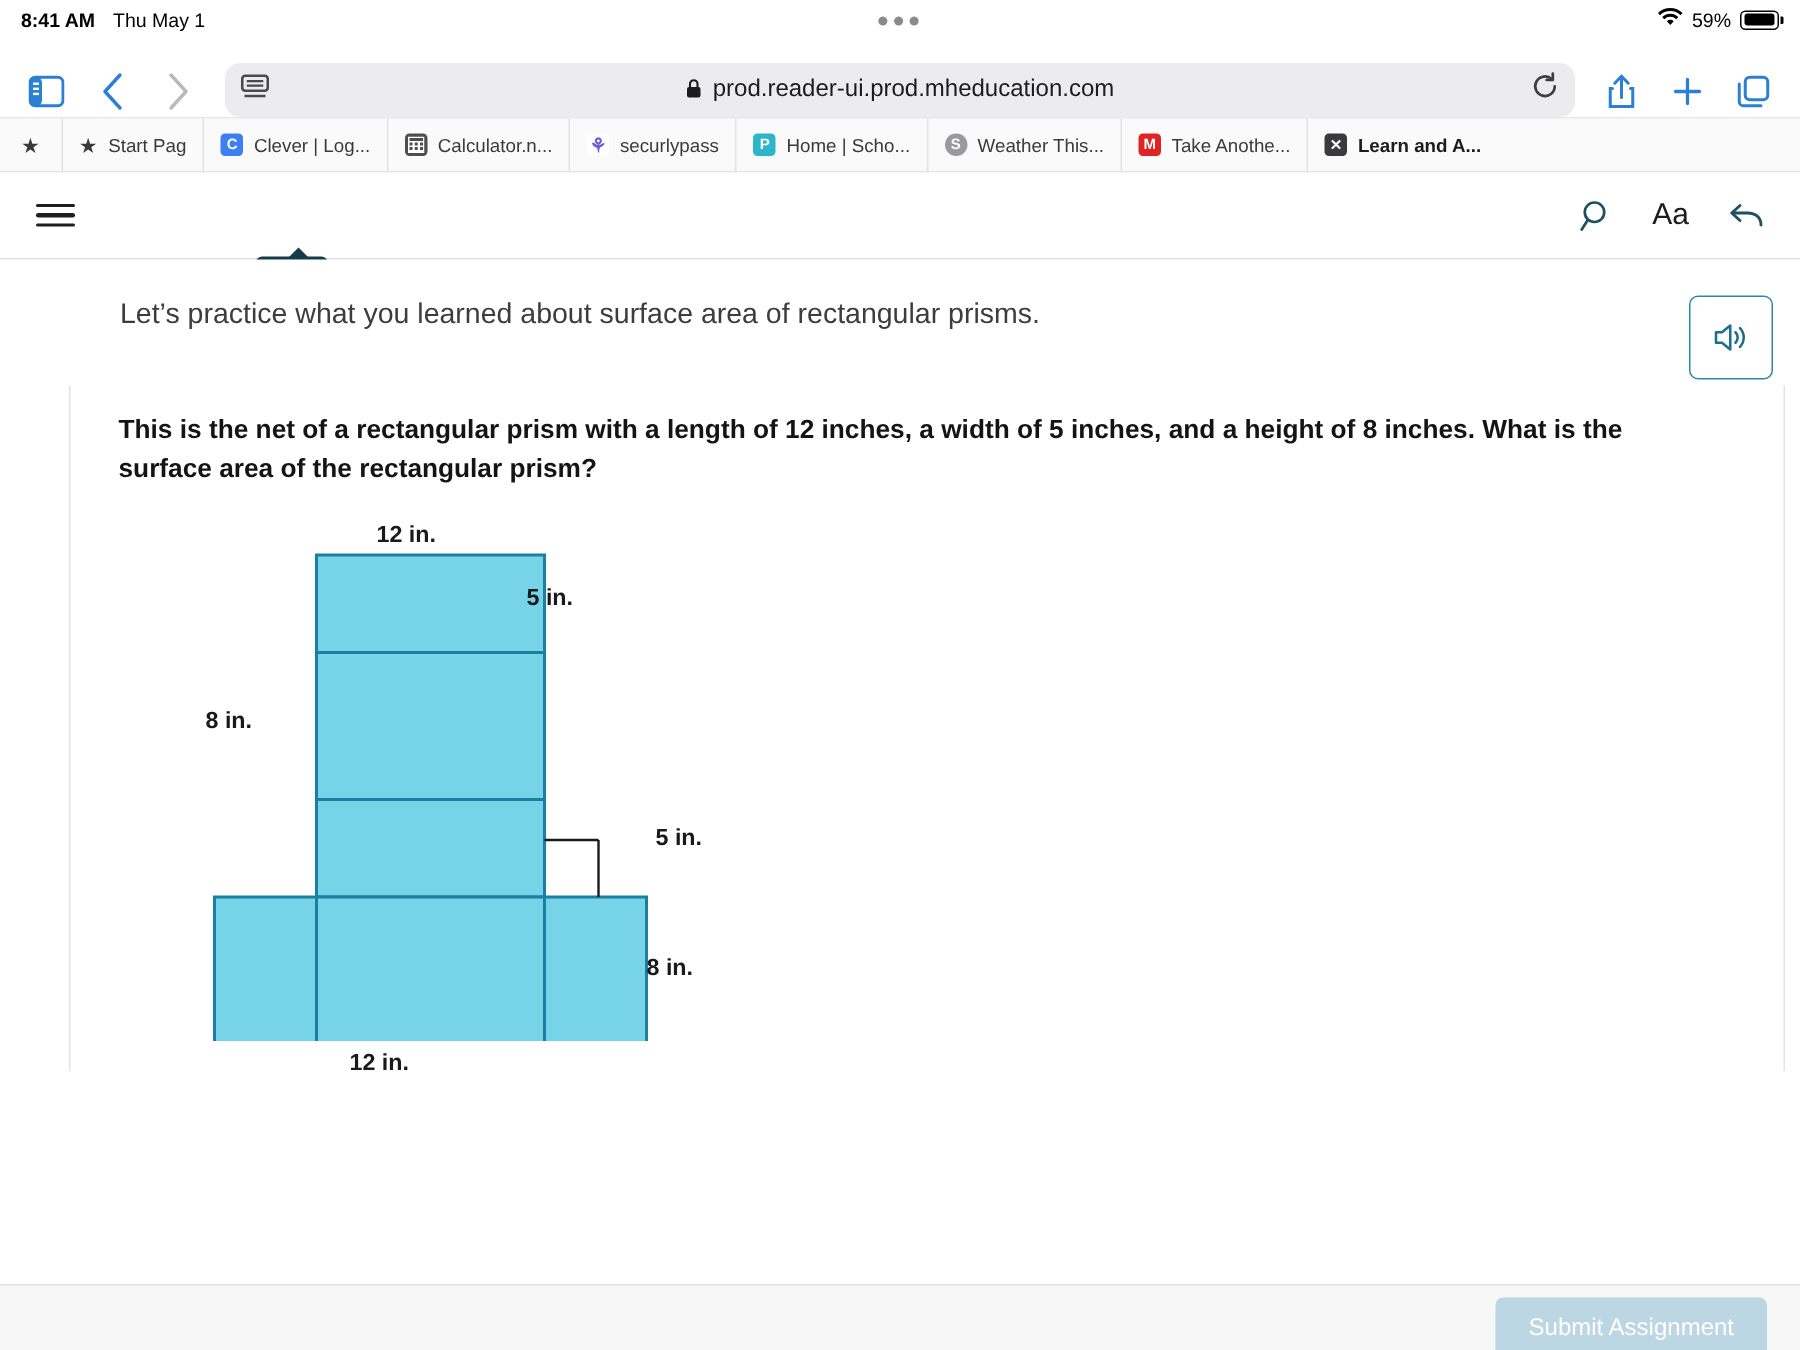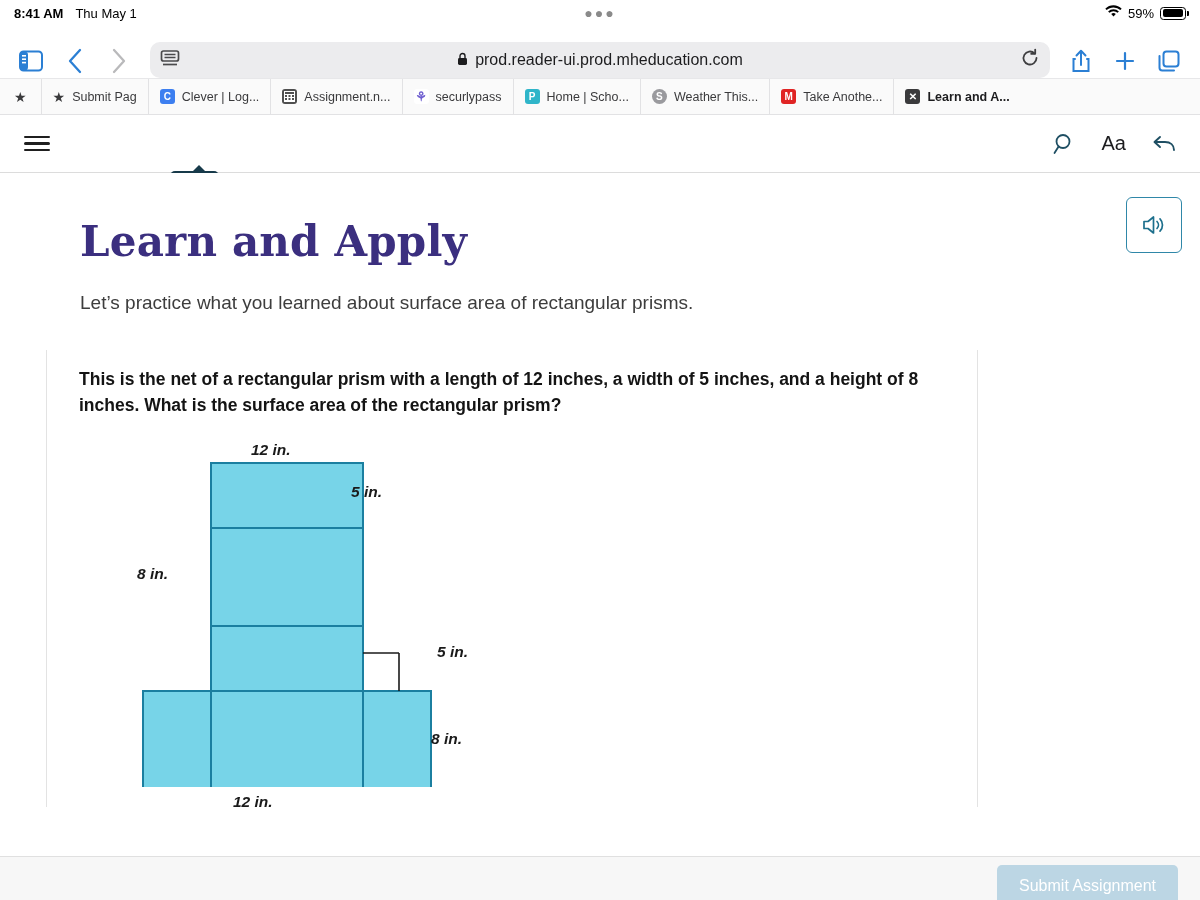--- a/index.html
+++ b/index.html
@@ -171,34 +171,34 @@
     color: #3b2f7f;
     margin: 44px 0 0 80px;
     letter-spacing: 0.2px;
   }
   .intro {
     font-size: 19px; color: #3d3d3d;
     margin: 26px 0 0 80px;
   }
   .question-card {
     margin: 36px 0 0 46px;
-    width: 932px;
+    width: 1144px;
     border-left: 1px solid #e3e3e3;
     border-right: 1px solid #e3e3e3;
     padding: 16px 32px 10px 32px;
     min-height: 440px;
   }
   .question-text {
     font-size: 17.5px; font-weight: 700; color: #141414;
     line-height: 1.5;
     max-width: 1050px;
   }
   .figure { margin-top: 18px; position: relative; height: 360px; }
   .net-label {
-    position: absolute; font-size: 15.5px; font-weight: 700; color: #1a1a1a; font-style: italic;
+    position: absolute; font-size: 15.5px; font-weight: 700; color: #1a1a1a;
   }
 
   
   .bottom-bar {
     height: 58px;
     background: #f7f7f7;
     border-top: 1px solid #e0e0e0;
     display: flex; align-items: center; justify-content: flex-end;
     padding: 0 22px;
   }
@@ -296,42 +296,42 @@
       </svg>
   </div>
 </div>
 
 <div class="bookmarks">
   <div class="bm first">
     <span class="star">★</span>
   </div>
   <div class="bm">
     <span class="star">★</span>
-    <span>Submit Pag</span>
+    <span>Start Pag</span>
   </div>
   <div class="bm">
     <span class="fav" style="background:#3d7ff0">C</span>
     <span>Clever | Log...</span>
   </div>
   <div class="bm">
     <span class="fav" style="background:#4f4f4f">
       <svg width="11" height="11" viewBox="0 0 11 11">
           <rect x="0" y="0" width="11" height="11" fill="#fff"></rect>
           <g fill="#4f4f4f">
             <rect x="1" y="1" width="9" height="2"></rect>
             <rect x="1" y="4" width="2" height="2"></rect>
             <rect x="4.5" y="4" width="2" height="2"></rect>
             <rect x="8" y="4" width="2" height="2"></rect>
             <rect x="1" y="7" width="2" height="2"></rect>
             <rect x="4.5" y="7" width="2" height="2"></rect>
             <rect x="8" y="7" width="2" height="2"></rect>
           </g>
         </svg>
     </span>
-    <span>Assignment.n...</span>
+    <span>Calculator.n...</span>
   </div>
   <div class="bm">
     <span class="fav" style="background:#fff;color:#6f5fd0;font-size:13px">⚘</span>
     <span>securlypass</span>
   </div>
   <div class="bm">
     <span class="fav" style="background:#2fb5c9">P</span>
     <span>Home | Scho...</span>
   </div>
   <div class="bm">
@@ -375,21 +375,20 @@
 <div class="content-wrap">
 
   <div class="audio-btn">
     <svg width="28" height="26" viewBox="0 0 28 26">
       <path d="M4 9.5h4L13.5 5v16L8 16.5H4z" fill="none" stroke="#1d6f8c" stroke-width="1.7" stroke-linejoin="round"></path>
       <path d="M17 9.5a5 5 0 0 1 0 7" fill="none" stroke="#1d6f8c" stroke-width="1.7" stroke-linecap="round"></path>
       <path d="M20 6.8a9 9 0 0 1 0 12.4" fill="none" stroke="#1d6f8c" stroke-width="1.7" stroke-linecap="round"></path>
     </svg>
   </div>
 
-  <h1 class="page-title">Learn and Apply</h1>
   <p class="intro">Let’s practice what you learned about surface area of rectangular prisms.</p>
 
   <div class="question-card">
     <p class="question-text">This is the net of a rectangular prism with a length of 12 inches, a width of 5 inches, and a height of 8 inches.  What is the surface area of the rectangular prism?</p>
 
     <div class="figure">
       <svg width="420" height="350" viewBox="0 0 420 350" style="position:absolute;left:28px;top:0">
 
         <rect x="104" y="26" width="152" height="65" fill="#77d4e8" stroke="#1b7fa0" stroke-width="2"></rect>
         <rect x="104" y="91" width="152" height="98" fill="#77d4e8" stroke="#1b7fa0" stroke-width="2"></rect>

